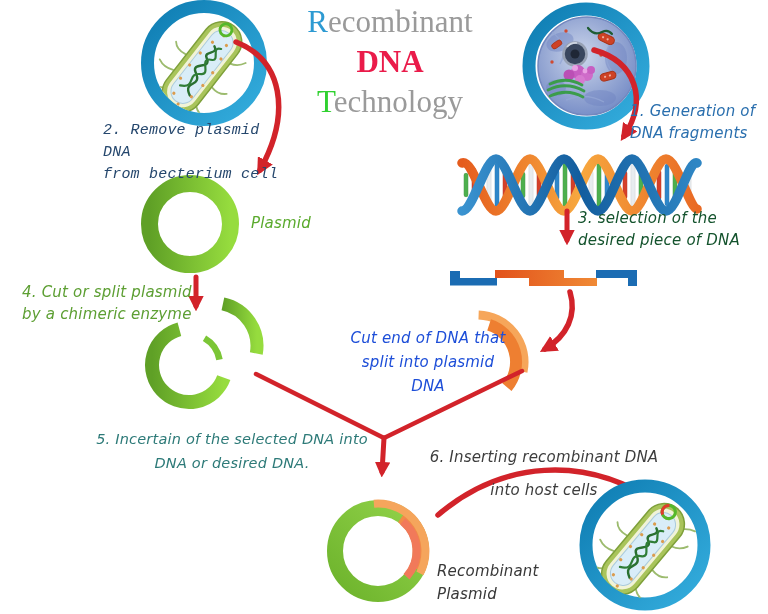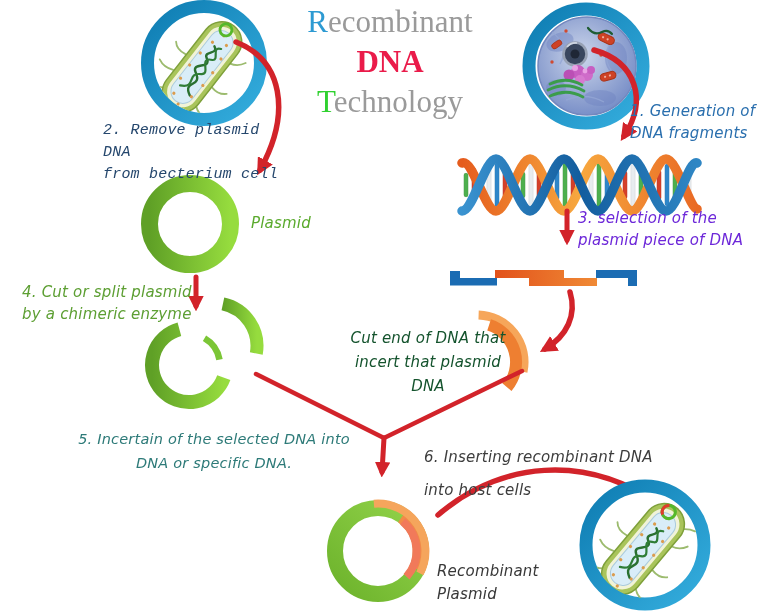--- a/index.html
+++ b/index.html
@@ -7,26 +7,26 @@
          font-family:"DejaVu Sans",sans-serif;}
   svg.art{position:absolute;left:0;top:0;z-index:1;}
   .txt{position:absolute;z-index:2;font-style:italic;letter-spacing:.2px;line-height:1.45;}
   .title{position:absolute;left:268px;top:2px;width:244px;text-align:center;z-index:2;
          font-family:"Liberation Serif","DejaVu Serif",serif;font-size:31px;color:#9a9a9a;line-height:40px;}
   .t-blue{color:#2d9ad2;}
   .t-red{color:#ea1b4a;font-weight:bold;}
   .t-green{color:#2fd12f;}
   .s1{left:630px;top:101px;width:140px;font-size:15px;color:#2a6fae;}
   .s2{left:103px;top:120px;width:190px;font-size:15px;color:#25476d;font-family:Liberation Mono, monospace;}
-  .s3{left:578px;top:208px;width:190px;font-size:15px;color:#6d28d9;font-style:italic;}
+  .s3{left:578px;top:208px;width:190px;font-size:15px;color:#14532d;font-style:italic;}
   .s4{left:22px;top:282px;width:180px;font-size:15px;color:#5d9f33;}
-  .s5{left:68px;top:427px;width:292px;font-size:14.5px;color:#2d7a78;text-align:center;line-height:24px;}
-  .s6{left:424px;top:441px;width:240px;font-size:15px;color:#3d3d3d;text-align:left;line-height:33px;}
+  .s5{left:86px;top:427px;width:292px;font-size:14.5px;color:#2d7a78;text-align:center;line-height:24px;}
+  .s6{left:424px;top:441px;width:240px;font-size:15px;color:#3d3d3d;text-align:center;line-height:33px;}
   .lab-plasmid{left:251px;top:213px;width:80px;font-size:15px;color:#5aaa2d;}
-  .lab-cutend{left:330px;top:326px;width:196px;font-size:15px;color:#14532d;text-align:center;line-height:24px;}
+  .lab-cutend{left:330px;top:326px;width:196px;font-size:15px;color:#1d4ed8;text-align:center;line-height:24px;}
   .lab-recomb{left:437px;top:560px;width:120px;font-size:15px;color:#383838;line-height:23px;}
 </style>
 </head>
 <body>
 
 <div id="stage">
 
 <svg class="art" width="768" height="614" viewBox="0 0 768 614">
   <defs>
     <linearGradient id="ringBlue" x1="0" y1="0" x2="1" y2="1">
@@ -262,43 +262,43 @@
   <div>DNA fragments</div>
 </div>
 
 <div class="txt s2">
   <div>2. Remove plasmid DNA</div>
   <div>from becterium cell</div>
 </div>
 
 <div class="txt s3">
   <div>3. selection of the</div>
-  <div>plasmid piece of DNA</div>
+  <div>desired piece of DNA</div>
 </div>
 
 <div class="txt s4">
   <div>4. Cut or split plasmid</div>
   <div>by a chimeric enzyme</div>
 </div>
 
 <div class="txt s5">
   <div>5. Incertain of the selected DNA into</div>
-  <div>DNA or specific DNA.</div>
+  <div>DNA or desired DNA.</div>
 </div>
 
 <div class="txt s6">
   <div>6. Inserting recombinant DNA</div>
   <div>into host cells</div>
 </div>
 
 <div class="txt lab-plasmid">Plasmid</div>
 
 <div class="txt lab-cutend">
   <div>Cut end of DNA that</div>
-  <div>incert that plasmid</div>
+  <div>split into plasmid</div>
   <div>DNA</div>
 </div>
 
 <div class="txt lab-recomb">
   <div>Recombinant</div>
   <div>Plasmid</div>
 </div>
 
 </div>
 

